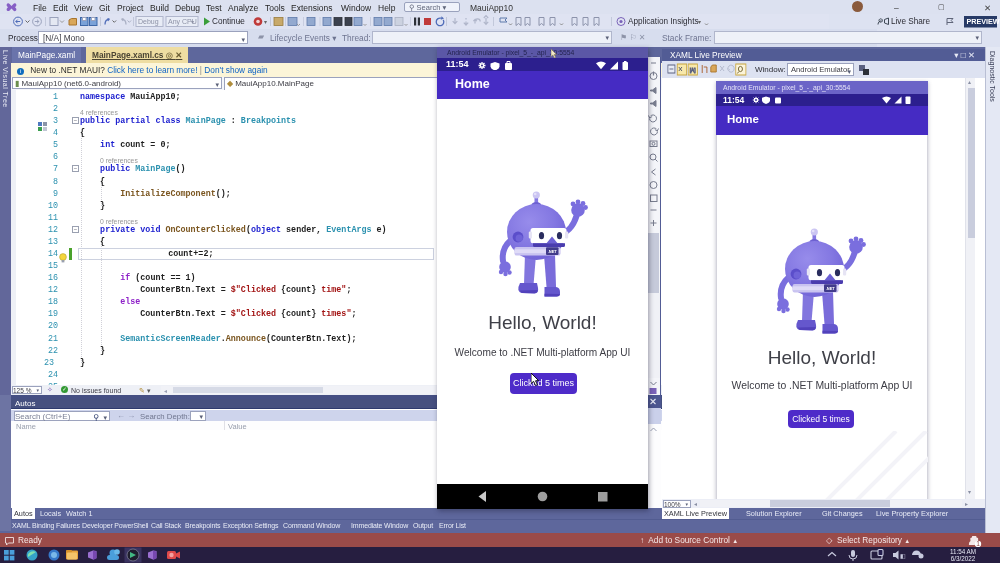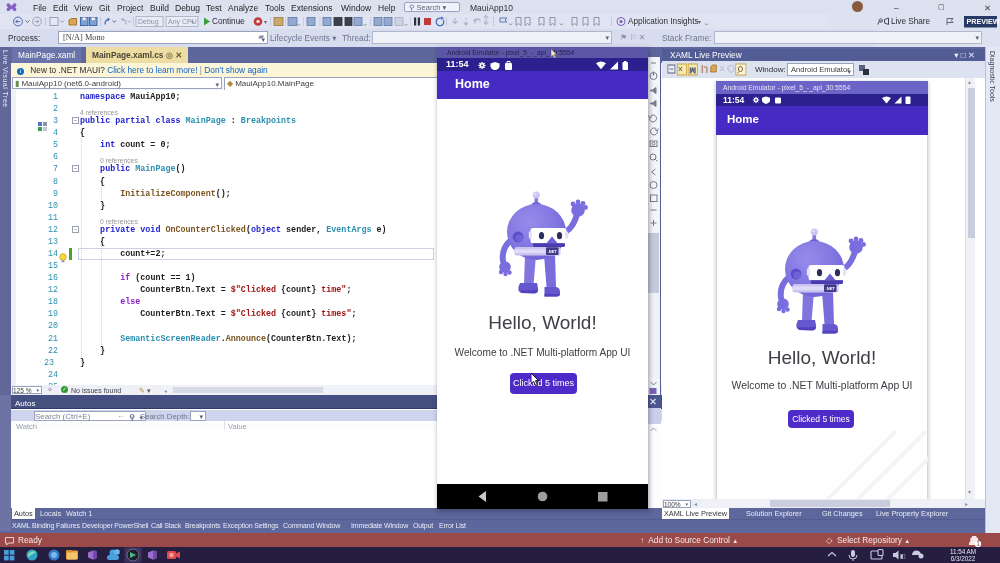--- a/index.html
+++ b/index.html
@@ -12,21 +12,21 @@
   #titlebar { left:0; top:0; width:1000px; height:14px; background:#dce1f0; font-size:8.5px; color:#1f1f1f; }
   #titlebar .menu { position:absolute; top:3px; font-size:8.5px; color:#262626; }
   #toolbar { left:0; top:14px; width:829px; height:15px; background:#dfe3f2; }
   #debugbar { left:0; top:29px; width:877px; height:18px; background:#d7ddee; }
   .combo { position:absolute; background:#fff; border:1px solid #9ba2bd; font-size:8px; color:#3c3c44; }
   .combo .arr { position:absolute; right:2px; top:1px; color:#5a6078; font-size:7px; }
 
   
   #tabwell { left:0; top:47px; width:1000px; height:16px; background:#5e679c; }
   .dtab { position:absolute; top:0; height:16px; font-size:8.3px; line-height:16px; padding:0 6px; color:#fff; }
-  #tab-active { background:#eedda2; color:#4a4433; font-weight:bold; }
+  #tab-active { background:#eedda2; color:#4a4433; font-weight:bold;text-decoration:underline; }
 
   
   #infobar { left:11px; top:63px; width:651px; height:14px; background:#fcf5d8; font-size:8.3px; color:#2b2b2b; line-height:14px; }
   #navrow  { left:11px; top:77px; width:651px; height:13px; background:#f4f6fb; }
 
   
   #editor { left:11px; top:90px; width:651px; height:295px; background:#fff; overflow:hidden; }
   #gutter-strip { position:absolute; left:0px; top:0; width:5px; height:295px; background:#eef0f6; }
   .codeline { position:absolute; left:0; font-family:"Liberation Mono", monospace; font-size:8.4px; font-weight:bold; line-height:12.08px; white-space:pre; color:#1e1e1e; }
   .lnum { position:absolute; font-family:"Liberation Mono", monospace; font-size:8.4px; line-height:12.08px; color:#2b91af; width:18px; text-align:right; }
@@ -274,21 +274,21 @@
         <text x="891" y="10.3" font-size="8.2" fill="#2c2c34" font-family="Liberation Sans">Live Share</text>
         <path d="M947 11V4.5h6l-1.8 2 1.8 2h-6" fill="none" stroke="#5f6579" stroke-width="1"></path>
         <rect x="964" y="2" width="33" height="11.5" fill="#273a66"></rect>
         <text x="966.5" y="10.3" font-size="7.2" font-weight="bold" fill="#fff" font-family="Liberation Sans">PREVIEW</text>
       </g>
     </svg>
   </div>
 
   <div class="abs" id="debugbar">
     <span style="position:absolute;left:8px;top:4px;font-size:8.3px;color:#2c2c34;">Process:</span>
-    <div class="combo" style="left:58px;top:2px;width:210px;height:13px;line-height:12px;font-size:8.3px;font-family:Liberation Serif, serif;"><span style="margin-left:4px;">[N/A] Mono</span><span class="arr" style="top:2px;">▾</span></div>
+    <div class="combo" style="left:38px;top:2px;width:210px;height:13px;line-height:12px;font-size:8.3px;"><span style="margin-left:4px;">[N/A] Mono</span><span class="arr" style="top:2px;">▾</span></div>
     <span style="position:absolute;left:258px;top:3px;font-size:8px;color:#8d93a8;">▰</span>
     <span style="position:absolute;left:270px;top:4px;font-size:8.3px;color:#6e7490;">Lifecycle Events ▾</span>
     <span style="position:absolute;left:342px;top:4px;font-size:8.3px;color:#6e7490;">Thread:</span>
     <div class="combo" style="left:372px;top:2px;width:240px;height:13px;background:#eef1f8;border-color:#b0b6cc;">
         <span class="arr" style="top:2px;">▾</span>
       </div>
     <span style="position:absolute;left:620px;top:4px;font-size:8px;color:#8d93a8;">⚑ ⚐ ✕</span>
     <span style="position:absolute;left:662px;top:4px;font-size:8.3px;color:#6e7490;">Stack Frame:</span>
     <div class="combo" style="left:714px;top:2px;width:268px;height:13px;background:#eef1f8;border-color:#b0b6cc;">
         <span class="arr" style="top:2px;">▾</span>
@@ -349,21 +349,21 @@
 <div class="codeline" style="left:69px;top:0.96px;"><span class="kw">namespace</span> MauiApp10;</div>
 <div class="codeline" style="left:69px;top:25.12px;"><span class="kw">public partial class</span> <span class="ty">MainPage</span> : <span class="ty">Breakpoints</span></div>
 <div class="codeline" style="left:69px;top:37.2px;">{</div>
 <div class="codeline" style="left:69px;top:49.28px;">    <span class="kw">int</span> count = 0;</div>
 <div class="codeline" style="left:69px;top:73.44px;">    <span class="kw">public</span> <span class="ty">MainPage</span>()</div>
 <div class="codeline" style="left:69px;top:85.52px;">    {</div>
 <div class="codeline" style="left:69px;top:97.6px;">        <span class="mt">InitializeComponent</span>();</div>
 <div class="codeline" style="left:69px;top:109.68px;">    }</div>
 <div class="codeline" style="left:69px;top:133.84px;">    <span class="kw">private void</span> <span class="mt">OnCounterClicked</span>(<span class="kw">object</span> sender, <span class="ty">EventArgs</span> e)</div>
 <div class="codeline" style="left:69px;top:145.92px;">    {</div>
-<div class="codeline" style="left:69px;top:158.0px;">        count+=2;</div>
+<div class="codeline" style="left:86px;top:158.0px;padding-left:31px;">        count+=2;</div>
 <div class="codeline" style="left:69px;top:182.16px;">        <span class="cf">if</span> (count == 1)</div>
 <div class="codeline" style="left:69px;top:194.24px;">            CounterBtn.Text = <span class="st">$"Clicked</span> {count} <span class="st">time"</span>;</div>
 <div class="codeline" style="left:69px;top:206.32px;">        <span class="cf">else</span></div>
 <div class="codeline" style="left:69px;top:218.4px;">            CounterBtn.Text = <span class="st">$"Clicked</span> {count} <span class="st">times"</span>;</div>
 <div class="codeline" style="left:69px;top:242.56px;">        <span class="ty">SemanticScreenReader</span>.<span class="mt">Announce</span>(CounterBtn.Text);</div>
 <div class="codeline" style="left:69px;top:254.64px;">    }</div>
 <div class="codeline" style="left:69px;top:266.72px;">}</div>
 <div class="clens" style="left:69px;top:18.92px;">4 references</div>
 <div class="clens" style="left:89px;top:67.24px;">0 references</div>
 <div class="clens" style="left:89px;top:127.64px;">0 references</div>
@@ -393,29 +393,29 @@
       <span style="position:absolute; left:136px; top:1.5px; color:#555;">▾</span>
     <div style="position:absolute;left:150px;top:1px;width:484px;height:8px;background:#f1f2f7;"></div>
     <span style="position:absolute;left:153px;top:1.5px;font-size:6px;color:#9aa0b4;">◂</span>
     <div style="position:absolute;left:162px;top:2px;width:150px;height:6px;background:#d6dae6;"></div>
   </div>
 
   <div class="abs" id="splitter"></div>
   <div class="abs" id="autos">
     <div id="autos-hd"><span style="margin-left:15px;">Autos</span></div>
     <div id="autos-search">
-      <div class="combo" style="left:14px; top:0.5px; width:112px; height:10px; line-height:9px; color:#7c8196;margin-left:20px;">Search (Ctrl+E)<span style="position:absolute; right:10px; top:1px; color:#2b3a6b;">⚲</span><span class="arr">▾</span></div>
+      <div class="combo" style="left:14px; top:0.5px; width:96px; height:10px; line-height:9px; color:#7c8196;">Search (Ctrl+E)<span style="position:absolute; right:10px; top:1px; color:#2b3a6b;">⚲</span><span class="arr">▾</span></div>
       <span style="position:absolute; left:117px; top:1px; color:#8d93ad; font-size:8px;">← →</span>
       <span style="position:absolute; left:140px; top:1.5px; color:#70768f; font-size:7.8px;">Search Depth:</span>
       <div class="combo" style="left:190px; top:0.5px; width:16px; height:10px;">
           <span class="arr">▾</span>
         </div>
     </div>
     <div id="autos-cols">
-        <span style="position:absolute; left:16px; top:1px;">Watch</span>
+        <span style="position:absolute; left:16px; top:1px;">Name</span>
         <span style="position:absolute; left:228px; top:1px;">Value</span>
         <span style="position:absolute;left:0;top:0;width:1px;height:9px;background:#e0e0e6;left:224px;"></span>
       </div>
   </div>
 
   <div class="abs" id="tabs1">
     <div class="btab on" style="left:12px;">Autos</div>
     <div class="btab" style="left:38px;">Locals</div>
     <div class="btab" style="left:64px;">Watch 1</div>
     <div class="btab on" style="left:662px;">XAML Live Preview</div>

